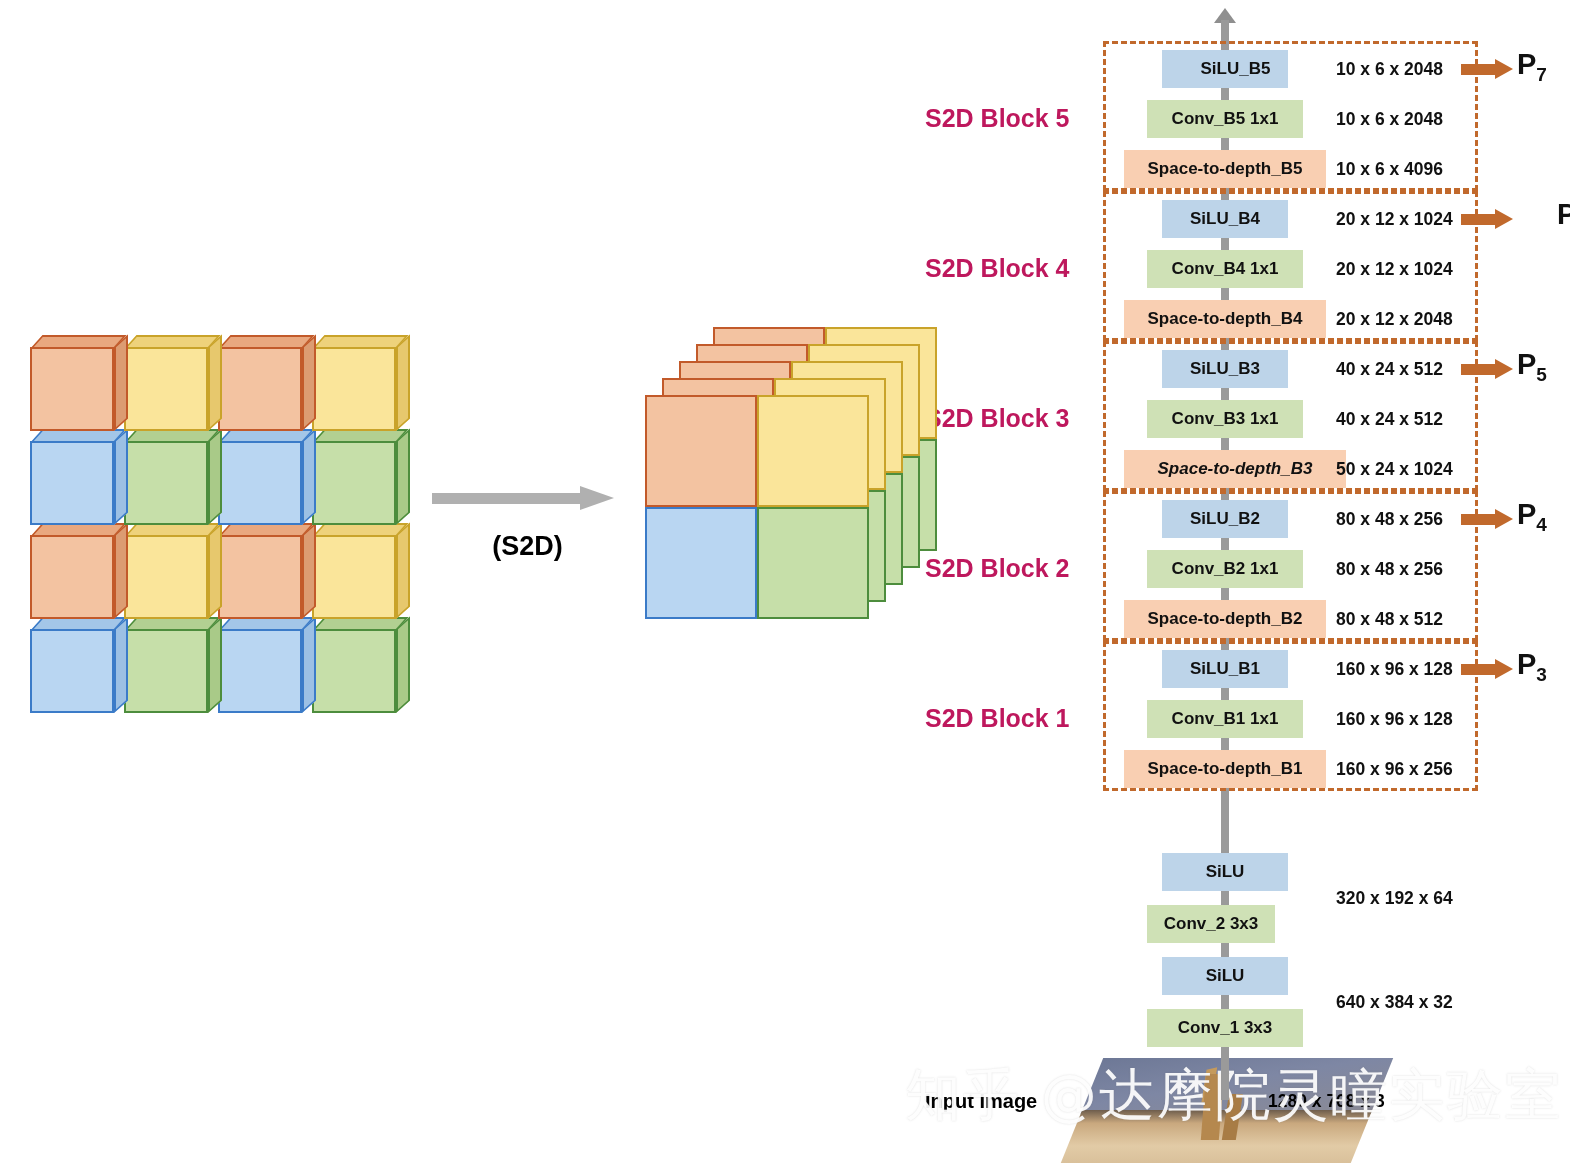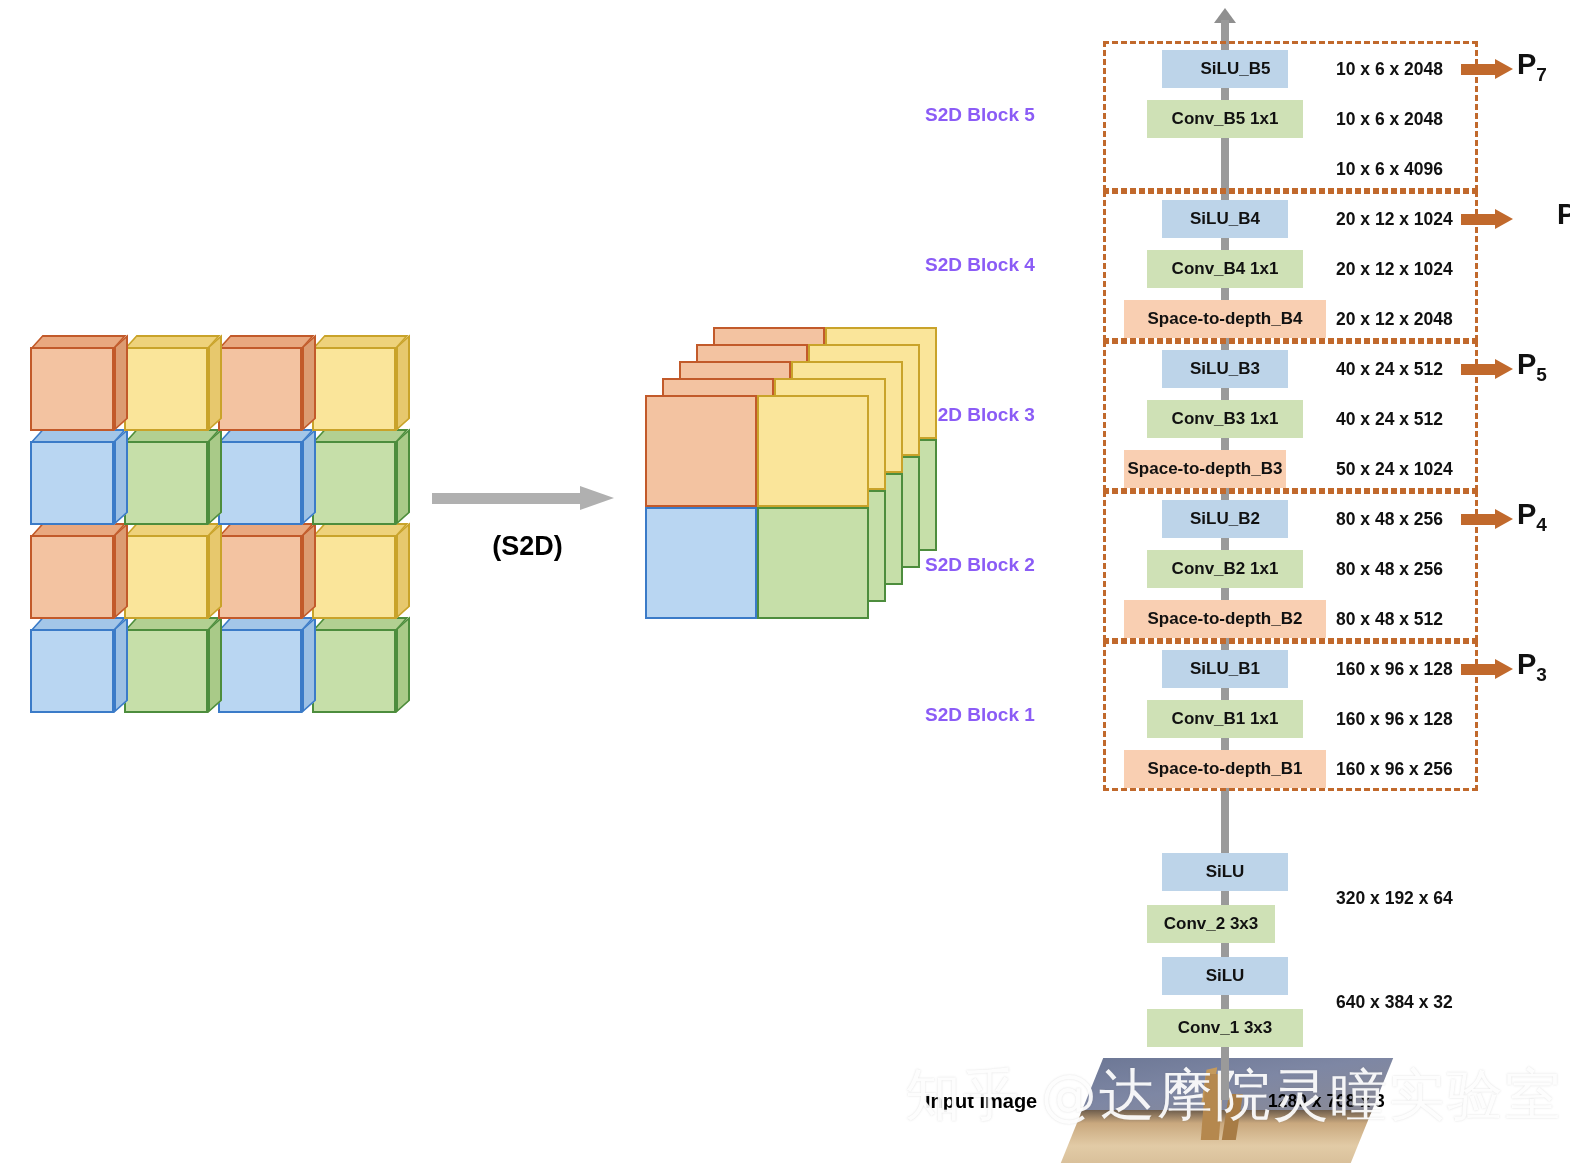--- a/index.html
+++ b/index.html
@@ -62,21 +62,21 @@
   .blk.blue{background:#bdd4e9;}
   .blk.green{background:#cfe1b6;}
   .blk.peach{background:#f9cfb2;}
 
   .dim{position:absolute;font-size:17.5px;font-weight:bold;color:#111;
        white-space:nowrap;height:38px;line-height:38px;}
 
   .dashbox{position:absolute;box-sizing:border-box;
        border:3.5px dashed #c1692c;background:transparent;}
 
-  .blocklabel{position:absolute;font-size:19px;font-weight:bold;color:#8b5cf6;
+  .blocklabel{position:absolute;font-size:25px;font-weight:bold;color:#be185d;
        white-space:nowrap;}
 
   
   .parrow{position:absolute;height:20px;}
   .parrow .shaft{position:absolute;left:0;top:5px;height:11px;background:#c1692c;}
   .parrow .head{position:absolute;top:0;width:0;height:0;
        border-top:10px solid transparent;border-bottom:10px solid transparent;
        border-left:18px solid #c1692c;}
   .plabel{position:absolute;font-size:29px;font-weight:bold;color:#111;white-space:nowrap;}
   .plabel sub{font-size:19px;}
@@ -261,20 +261,21 @@
     <div class="th"></div>
     <div class="ts"></div>
   </div>
 <div class="spine" style="top: 20px; height: 1080px; z-index: 1;"></div>
     <div class="dashbox" style="left: 1103px; top: 41px; width: 375px; height: 150px; z-index: 2;"></div>
     <div class="blocklabel" style="left: 925px; top: 104px;">S2D Block 5</div>
     <div class="blk blue" style="width: 126px; left: 1162px; top: 50px; z-index: 5; padding-left: 21px;">SiLU_B5</div>
     <div class="dim" style="left: 1336px; top: 50px; z-index: 5;">10 x 6 x 2048</div>
     <div class="blk green" style="width: 156px; left: 1147px; top: 100px; z-index: 5;">Conv_B5 1x1</div>
     <div class="dim" style="left: 1336px; top: 100px; z-index: 5;">10 x 6 x 2048</div>
+    <div class="blk peach" style="width: 202px; left: 1124px; top: 150px; z-index: 5;">Space-to-depth_B5</div>
     <div class="dim" style="left: 1336px; top: 150px; z-index: 5;">10 x 6 x 4096</div>
     <div class="parrow" style="left: 1461px; top: 59px; width: 52px; z-index: 6;">
       <div class="shaft" style="width:36px;"></div>
       <div class="head" style="left:34px;"></div>
     </div>
     <div class="plabel" style="left: 1517px; top: 48px; z-index: 6;"><span>P</span><sub>7</sub></div>
     <div class="dashbox" style="left: 1103px; top: 191px; width: 375px; height: 150px; z-index: 2;"></div>
     <div class="blocklabel" style="left: 925px; top: 254px;">S2D Block 4</div>
     <div class="blk blue" style="width: 126px; left: 1162px; top: 200px; z-index: 5;">SiLU_B4</div>
     <div class="dim" style="left: 1336px; top: 200px; z-index: 5;">20 x 12 x 1024</div>
@@ -286,21 +287,21 @@
       <div class="shaft" style="width:36px;"></div>
       <div class="head" style="left:34px;"></div>
     </div>
     <div class="plabel" style="left: 1517px; top: 198px; z-index: 6; margin-left: 40px;"><span>P</span><sub>6</sub></div>
     <div class="dashbox" style="left: 1103px; top: 341px; width: 375px; height: 150px; z-index: 2;"></div>
     <div class="blocklabel" style="left: 925px; top: 404px;">S2D Block 3</div>
     <div class="blk blue" style="width: 126px; left: 1162px; top: 350px; z-index: 5;">SiLU_B3</div>
     <div class="dim" style="left: 1336px; top: 350px; z-index: 5;">40 x 24 x 512</div>
     <div class="blk green" style="width: 156px; left: 1147px; top: 400px; z-index: 5;">Conv_B3 1x1</div>
     <div class="dim" style="left: 1336px; top: 400px; z-index: 5;">40 x 24 x 512</div>
-    <div class="blk peach" style="width: 162px; left: 1124px; top: 450px; z-index: 5;">Space-to-depth_B3</div>
+    <div class="blk peach" style="width: 222px; left: 1124px; top: 450px; z-index: 5; font-style: italic;">Space-to-depth_B3</div>
     <div class="dim" style="left: 1336px; top: 450px; z-index: 5;">50 x 24 x 1024</div>
     <div class="parrow" style="left: 1461px; top: 359px; width: 52px; z-index: 6;">
       <div class="shaft" style="width:36px;"></div>
       <div class="head" style="left:34px;"></div>
     </div>
     <div class="plabel" style="left: 1517px; top: 348px; z-index: 6;"><span>P</span><sub>5</sub></div>
     <div class="dashbox" style="left: 1103px; top: 491px; width: 375px; height: 150px; z-index: 2;"></div>
     <div class="blocklabel" style="left: 925px; top: 554px;">S2D Block 2</div>
     <div class="blk blue" style="width: 126px; left: 1162px; top: 500px; z-index: 5;">SiLU_B2</div>
     <div class="dim" style="left: 1336px; top: 500px; z-index: 5;">80 x 48 x 256</div>

